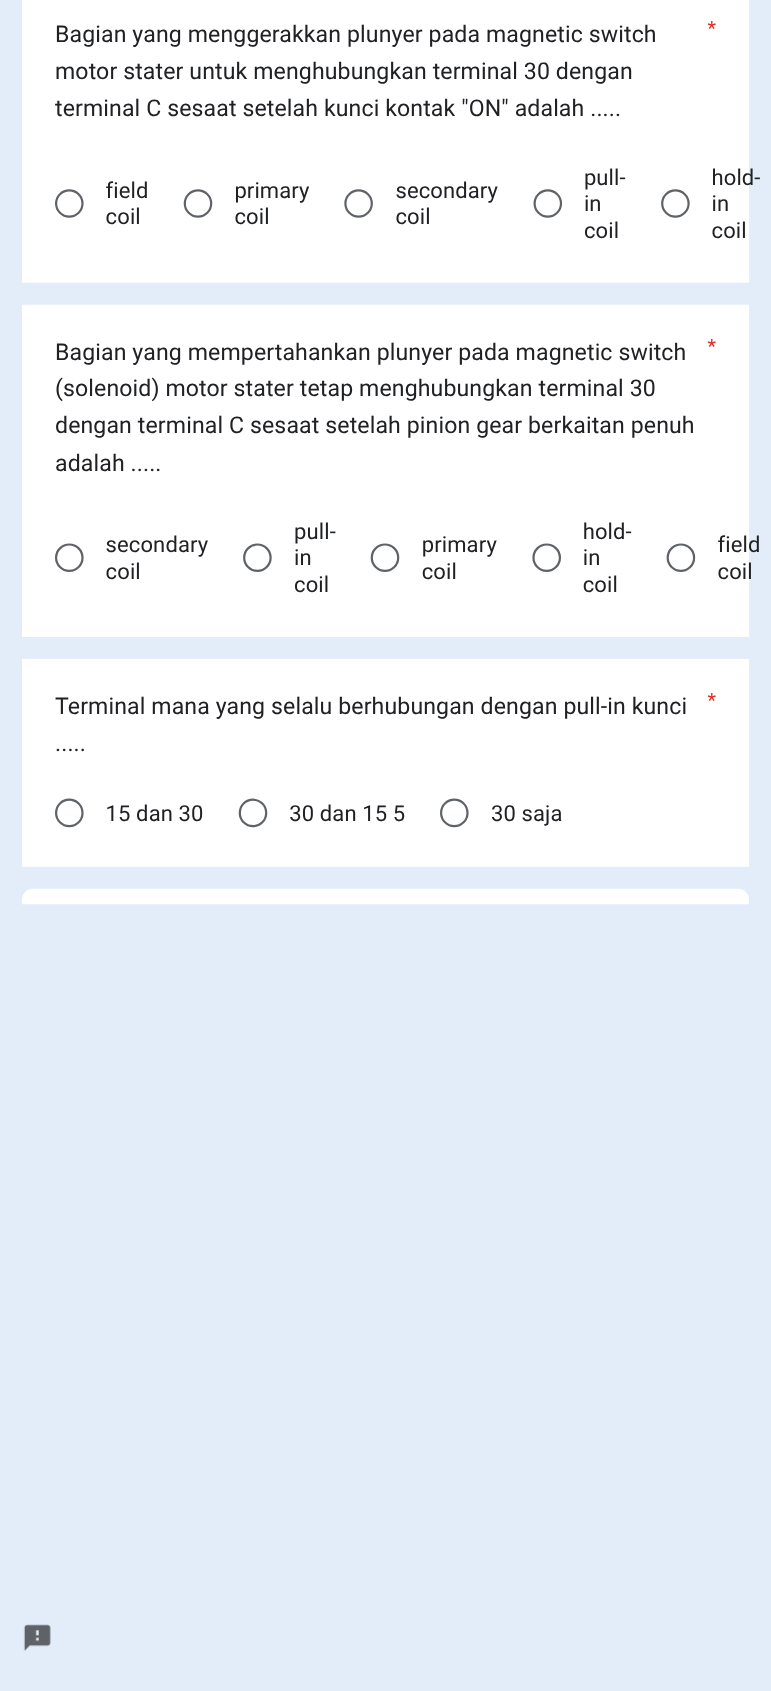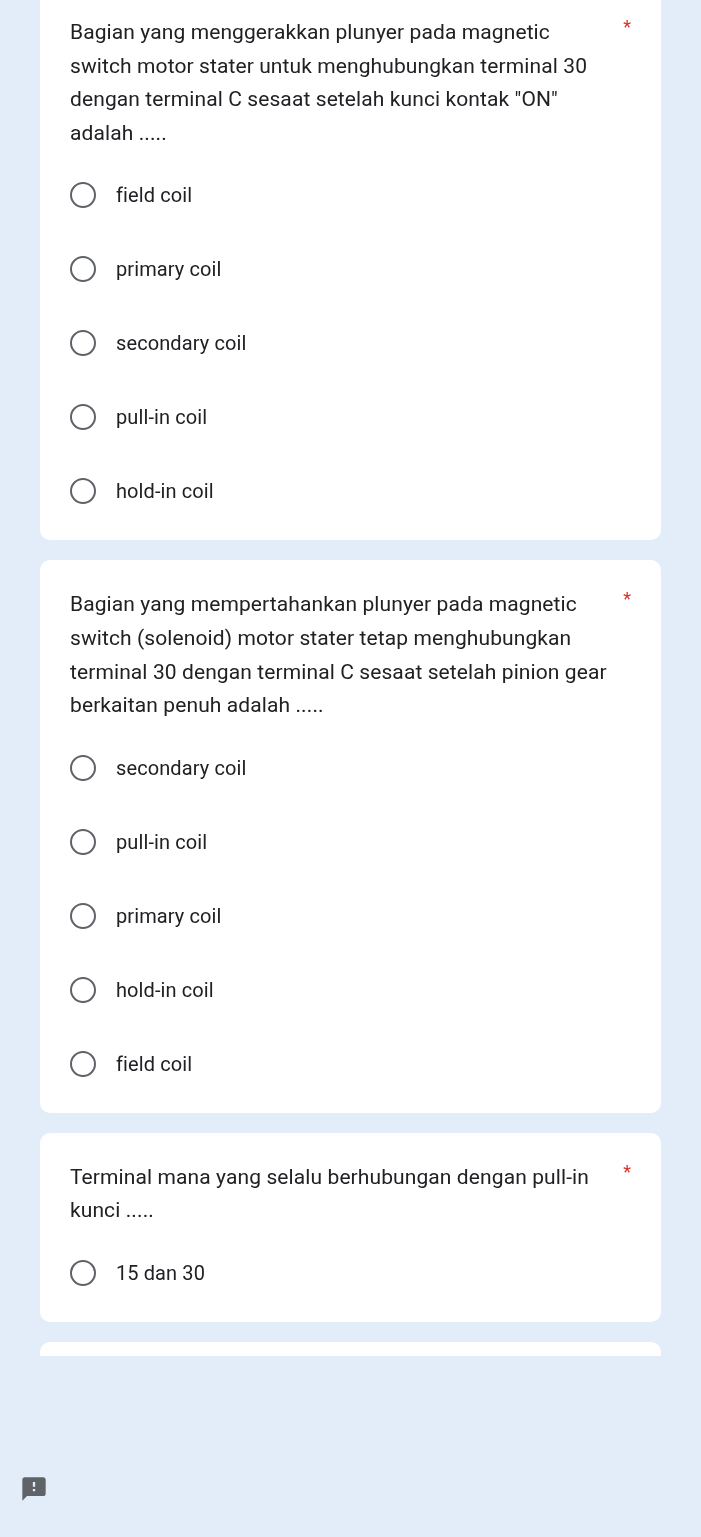--- a/index.html
+++ b/index.html
@@ -5,25 +5,25 @@
   * { box-sizing: border-box; margin: 0; padding: 0; }
   body {
     background: #e3edf9;
     font-family: Roboto, Arial, sans-serif;
     color: #202124;
     width: 701px;
     min-height: 1537px;
     position: relative;
   }
   .form-container {
-    padding: 0 40px;
+    padding: 0 20px;
   }
   .question-card {
     background: #fff;
-    border-radius: 10px;
+    border-radius: 0;
     padding: 28px 30px 36px 30px;
     margin-bottom: 20px;
   }
   .question-card:first-child {
     padding-top: 16px;
     border-top-left-radius: 0;
     border-top-right-radius: 0;
   }
   .question-header {
     display: flex;
@@ -38,22 +38,22 @@
     letter-spacing: 0.1px;
   }
   .required-asterisk {
     color: #d93025;
     font-size: 18px;
     margin-left: 8px;
     line-height: 1.2;
   }
   .options {
     display: flex;
-    flex-direction: column;
-    gap: 48px;
+    flex-direction: row;
+    gap: 32px;
   }
   .option-row {
     display: flex;
     align-items: center;
     gap: 20px;
     cursor: pointer;
   }
   .radio-circle {
     width: 26px;
     height: 26px;
@@ -155,20 +155,28 @@
   <div class="question-card">
     <div class="question-header">
       <div class="question-text">Terminal mana yang selalu berhubungan dengan pull-in kunci .....</div>
       <div class="required-asterisk">*</div>
     </div>
     <div class="options">
       <label class="option-row">
         <span class="radio-circle"></span>
         <span class="option-label">15 dan 30</span>
       </label>
+      <label class="option-row">
+        <span class="radio-circle"></span>
+        <span class="option-label">30 dan 15 5</span>
+      </label>
+      <label class="option-row">
+        <span class="radio-circle"></span>
+        <span class="option-label">30 saja</span>
+      </label>
     </div>
   </div>
 
   <div class="partial-card"></div>
 
 </div>
 
 <div class="report-button">
   <svg class="report-icon" viewBox="0 0 24 24">
     <path d="M20 2H4c-1.1 0-2 .9-2 2v18l4-4h14c1.1 0 2-.9 2-2V4c0-1.1-.9-2-2-2zm-7 12h-2v-2h2v2zm0-4h-2V6h2v4z"></path>

